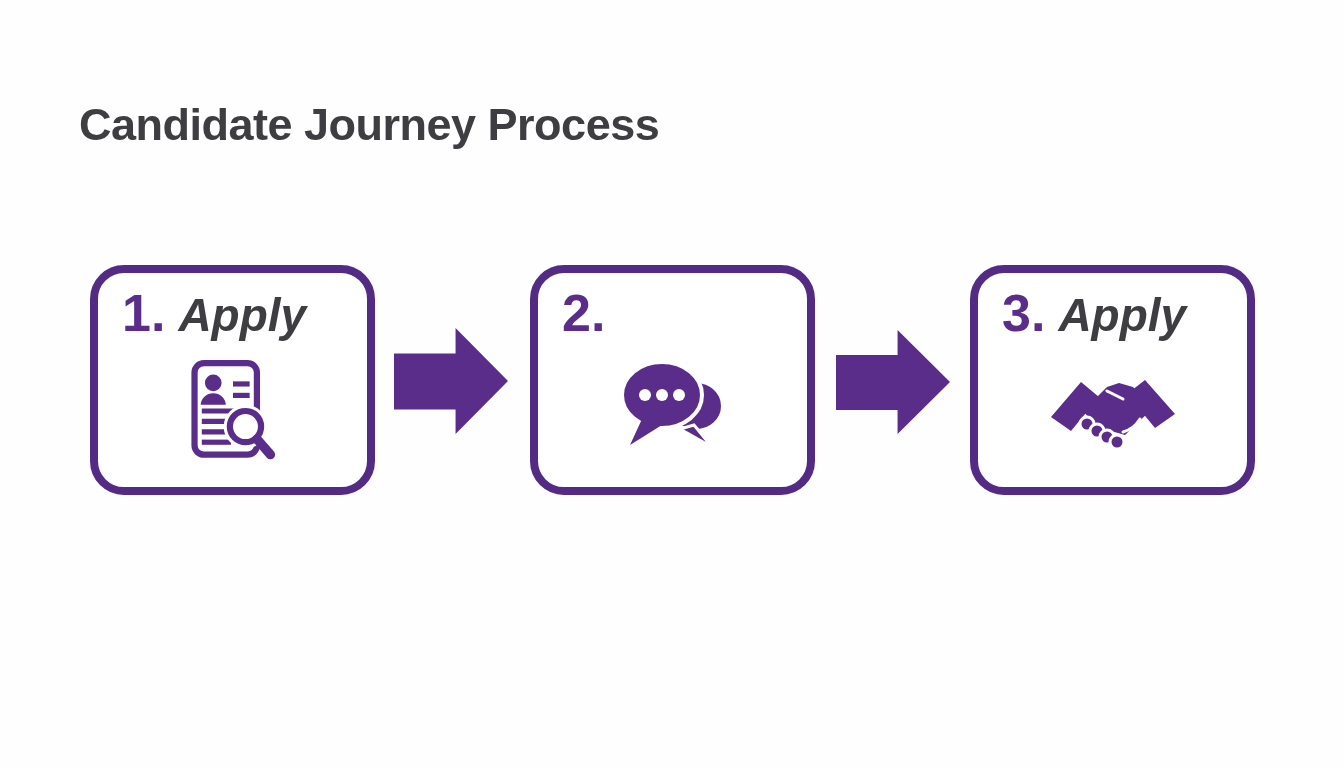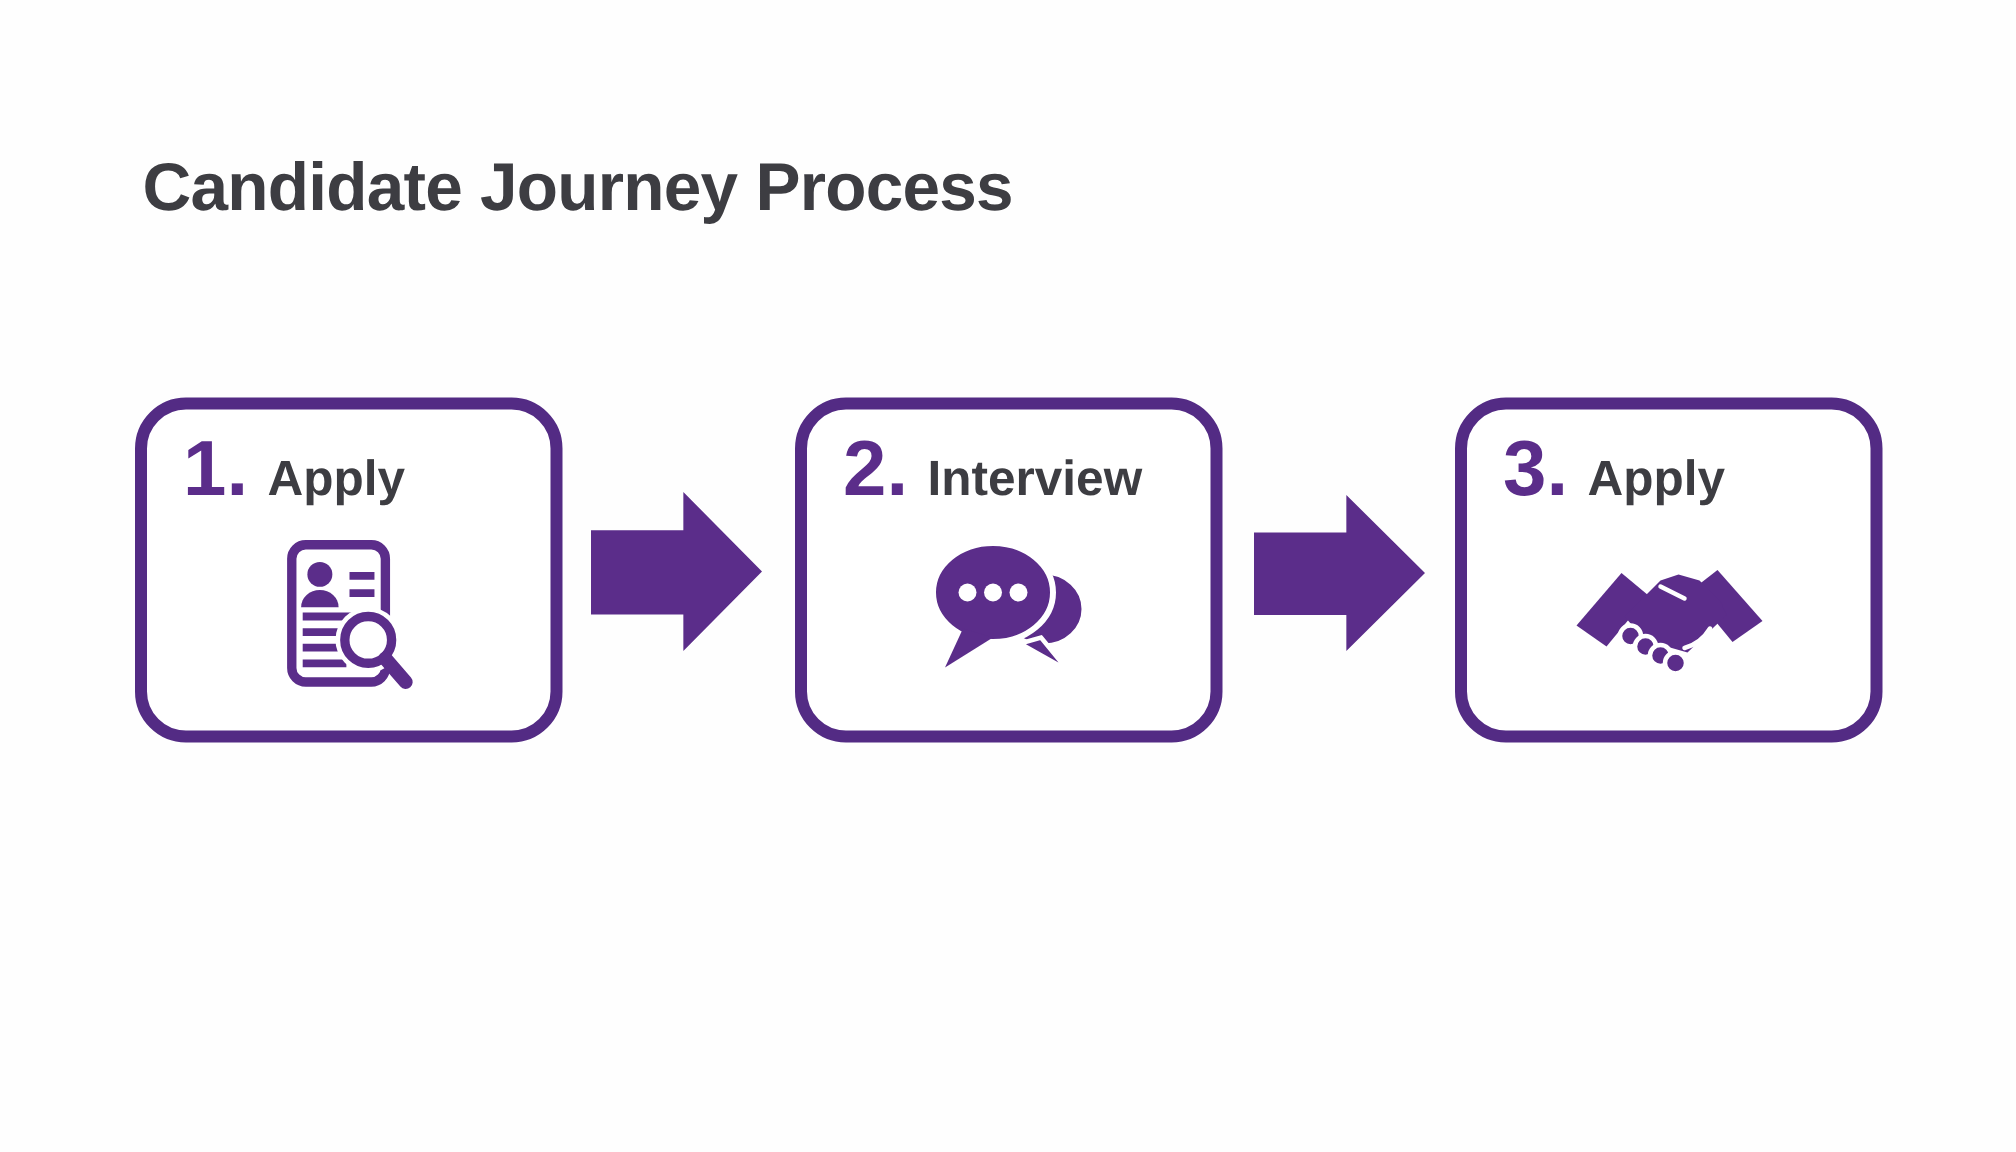--- a/index.html
+++ b/index.html
@@ -13,21 +13,21 @@
   #canvas {
     position: relative;
     width: 1344px;
     height: 768px;
     background: var(--bg);
     overflow: hidden;
     font-family: "Liberation Sans", "DejaVu Sans", sans-serif;
   }
   .page-title {
     position: absolute;
-    left: 95px;
+    left: 79px;
     top: 99px;
     font-size: 45px;
     font-weight: 700;
     color: var(--text-dark);
     letter-spacing: -0.5px;
     white-space: nowrap;
   }
   .step-card {
     position: absolute;
     top: 265px;
@@ -47,23 +47,24 @@
     margin: 12px 0 0 24px;
     line-height: 1.1;
     white-space: nowrap;
   }
   .step-number {
     font-size: 52px;
     font-weight: 700;
     color: var(--purple);
   }
   .step-label {
-    font-size: 33px;
+    font-size: 46px;
     font-weight: 700;
     color: var(--text-dark);
+    font-style: italic;
   }
   .step-icon {
     position: absolute;
     left: 50%;
     top: 86px;
     transform: translateX(-50%);
   }
   .connector-arrow {
     position: absolute;
     background: var(--purple);
@@ -109,21 +110,20 @@
         <line x1="73" y1="77" x2="86" y2="92" stroke="#5b2d8a" stroke-width="9" stroke-linecap="round"></line>
       </svg>
     </span>
   </div>
 
   <div class="connector-arrow pos-1"></div>
 
   <div class="step-card pos-2">
     <div class="step-header">
       <span class="step-number">2.</span>
-      <span class="step-label">Interview</span>
     </div>
     <span class="step-icon">
       <svg width="110" height="92" viewBox="0 0 110 92">
 
         <g>
           <ellipse cx="78" cy="47" rx="27" ry="25" fill="#5b2d8a" stroke="#ffffff" stroke-width="4"></ellipse>
           <path d="M76 66 L94 88 L62 70 Z" fill="#5b2d8a" stroke="#ffffff" stroke-width="3"></path>
         </g>
 
         <ellipse cx="44" cy="36" rx="40" ry="33" fill="#5b2d8a" stroke="#ffffff" stroke-width="4"></ellipse>

